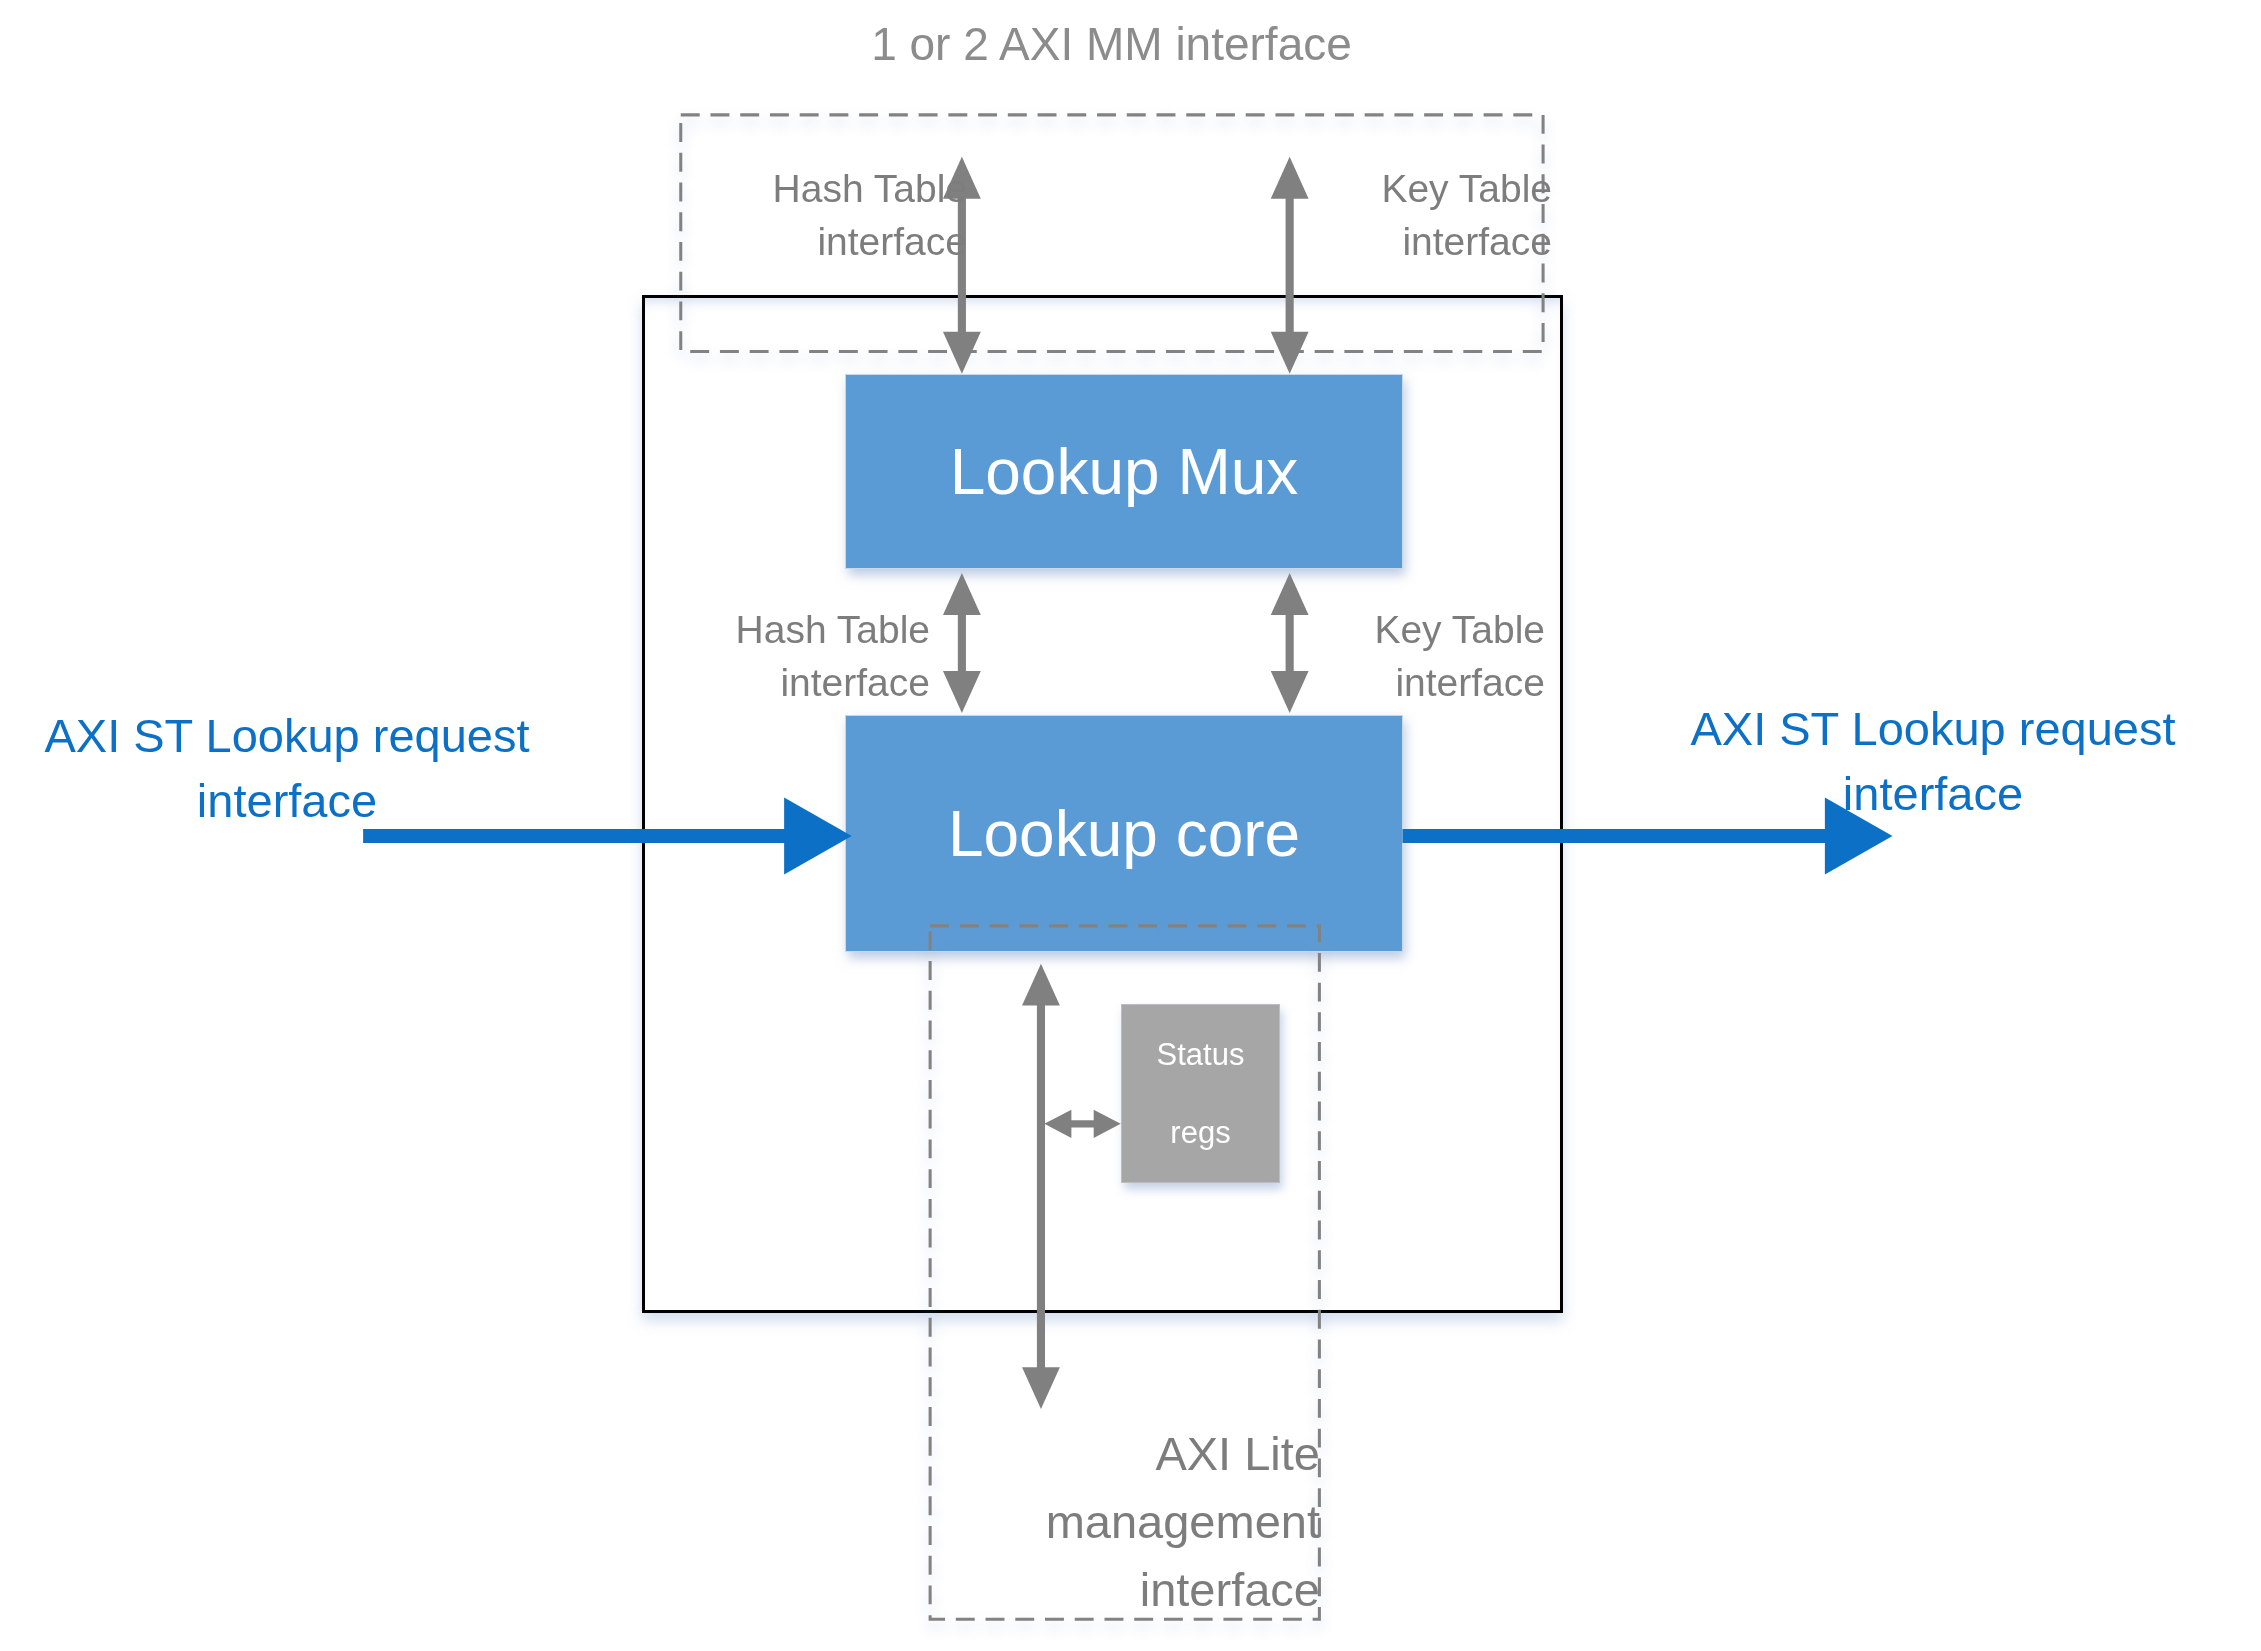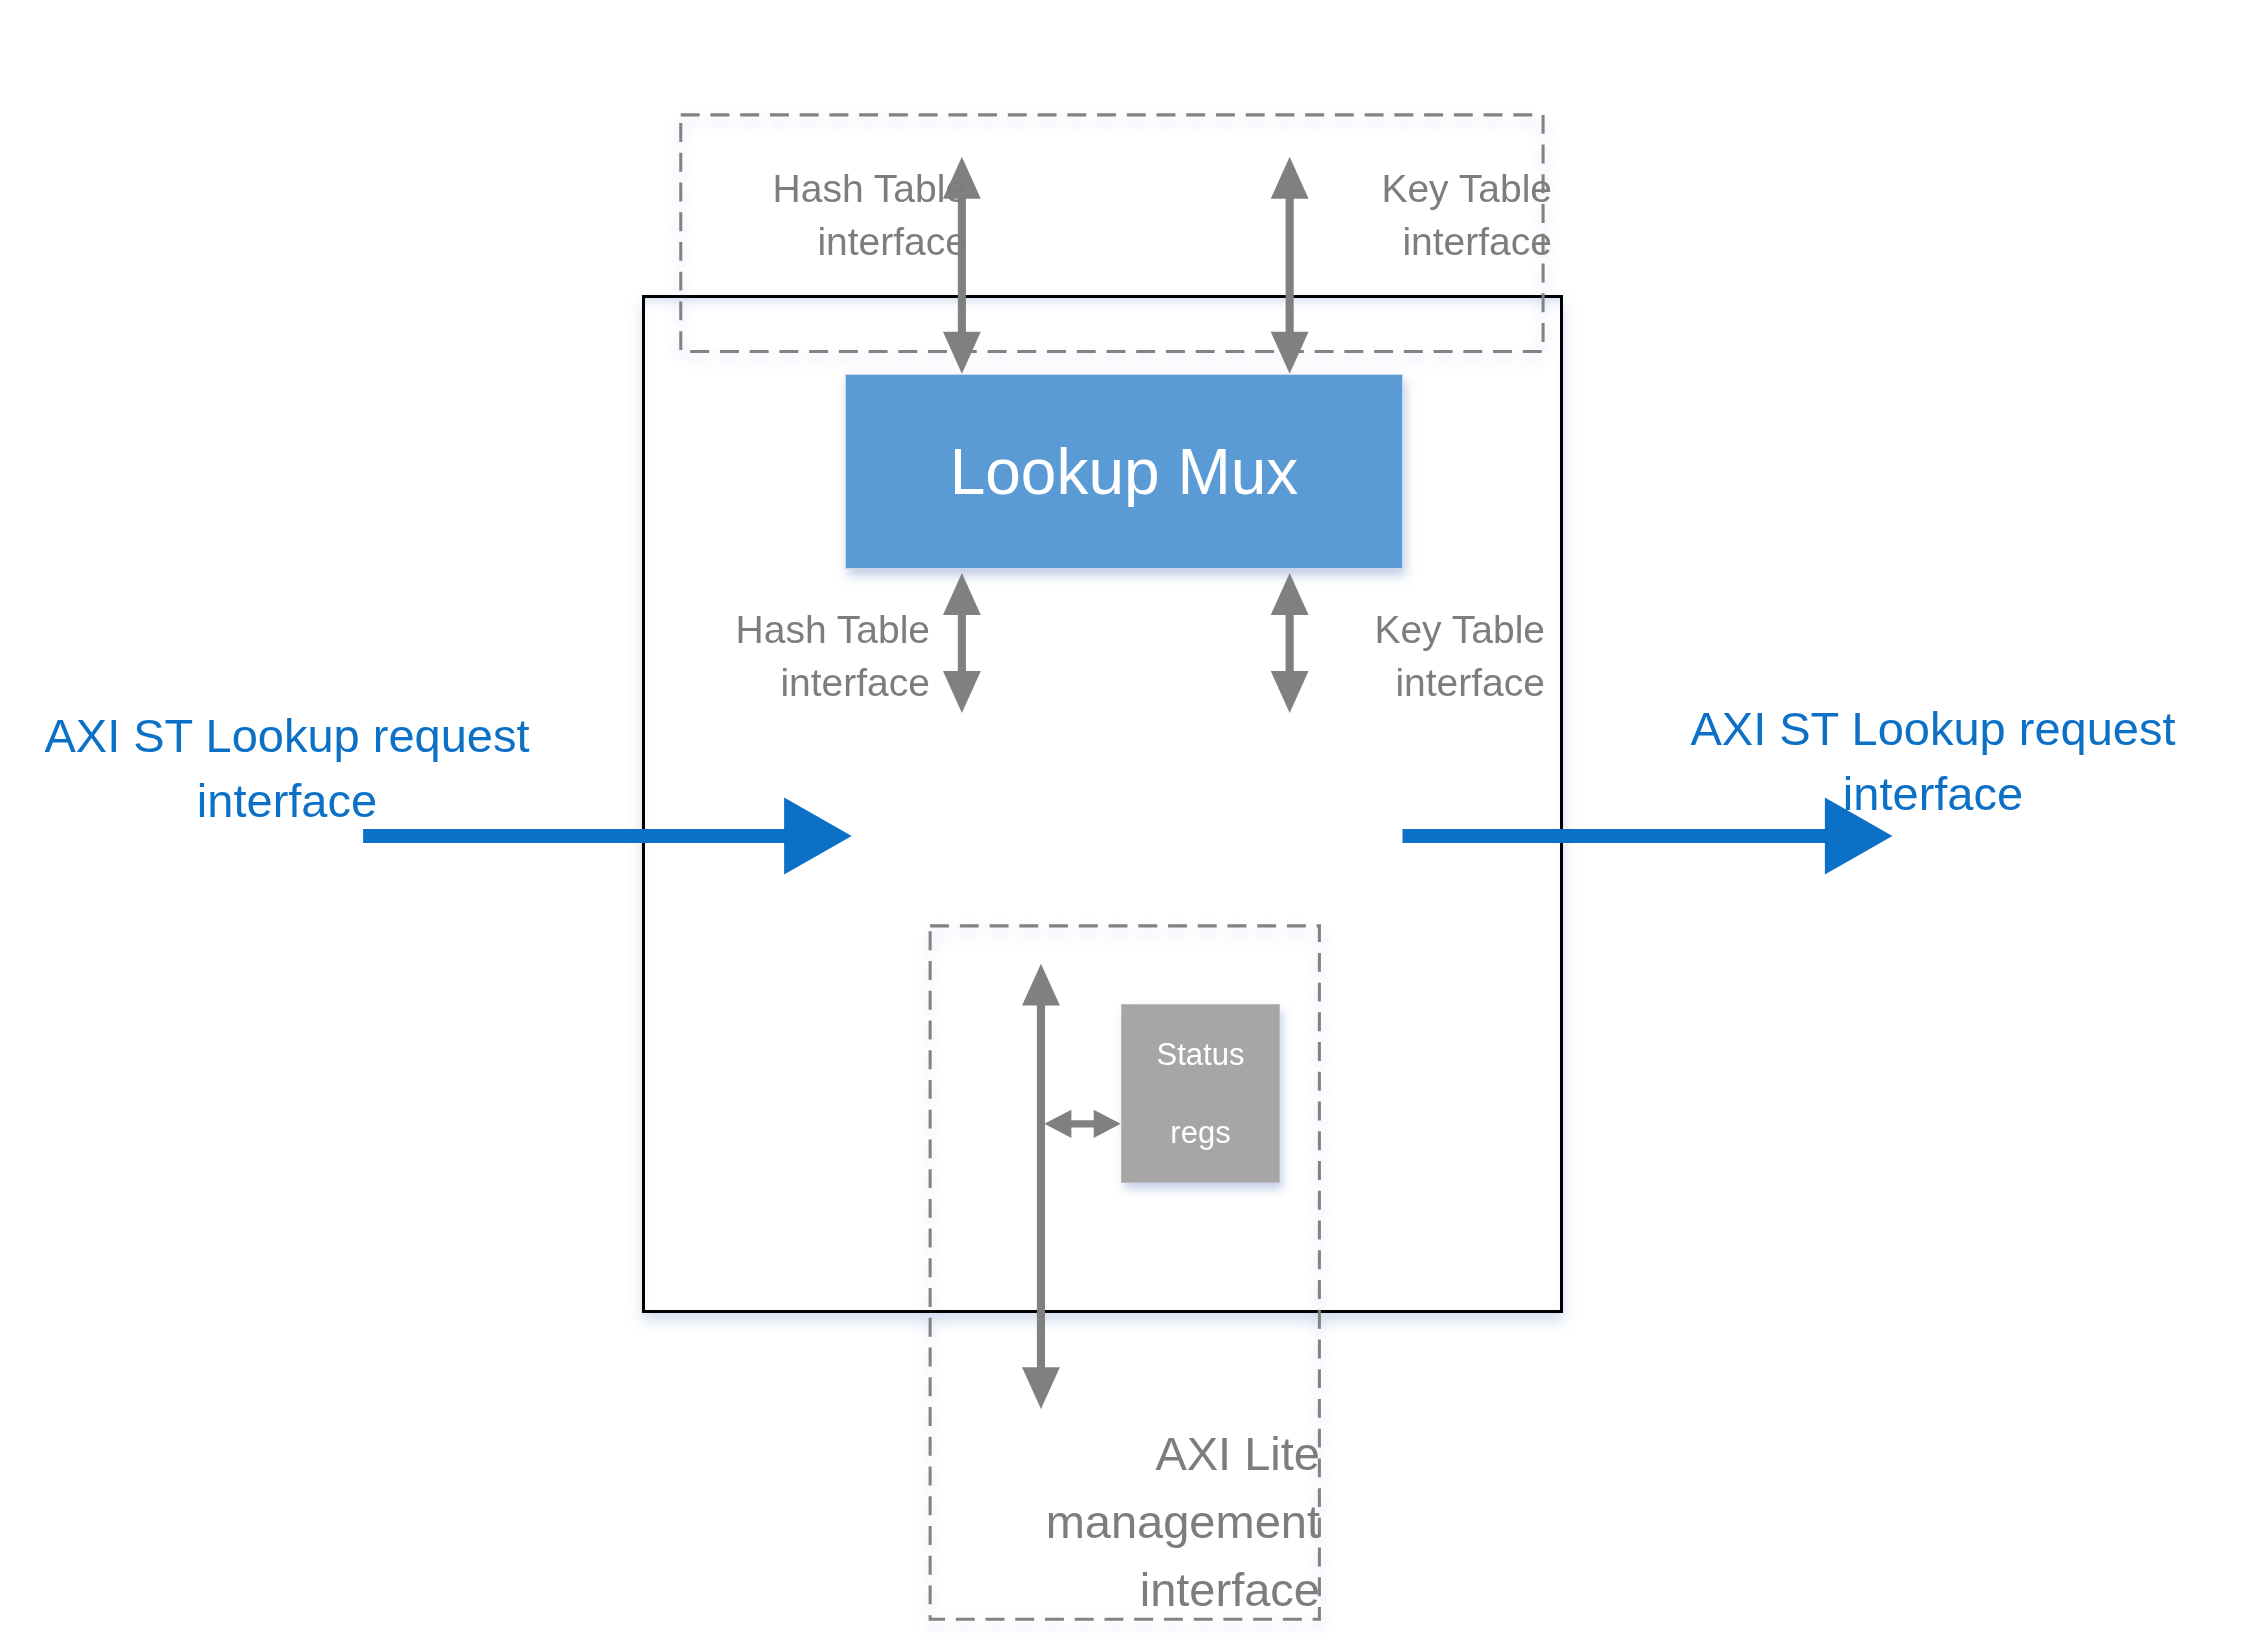--- a/index.html
+++ b/index.html
@@ -42,27 +42,31 @@
   .garrow{stroke:var(--arrow-gray);stroke-width:12;}
   .ghead{fill:var(--arrow-gray);}
   .barrow{stroke:var(--arrow-blue);stroke-width:21;}
   .bhead{fill:var(--arrow-blue);}
 </style>
 </head>
 <body>
 
 <div id="canvas">
 
+  <div id="title" class="abs">1 or 2 AXI MM interface</div>
 
   <div id="main-box" class="abs"></div>
 
   <div id="table-mux" class="abs box-blue">
     <span>Lookup Mux</span>
   </div>
 
+  <div id="lookup-core" class="abs box-blue">
+    <span>Lookup core</span>
+  </div>
 
   <div id="status-regs" class="abs">
     <span class="ln">Status</span>
     <span class="ln">regs</span>
   </div>
 
   <div id="hash-top" class="abs label if-label">
     <span class="ln">Hash Table</span>
     <span class="ln">interface</span>
   </div>

